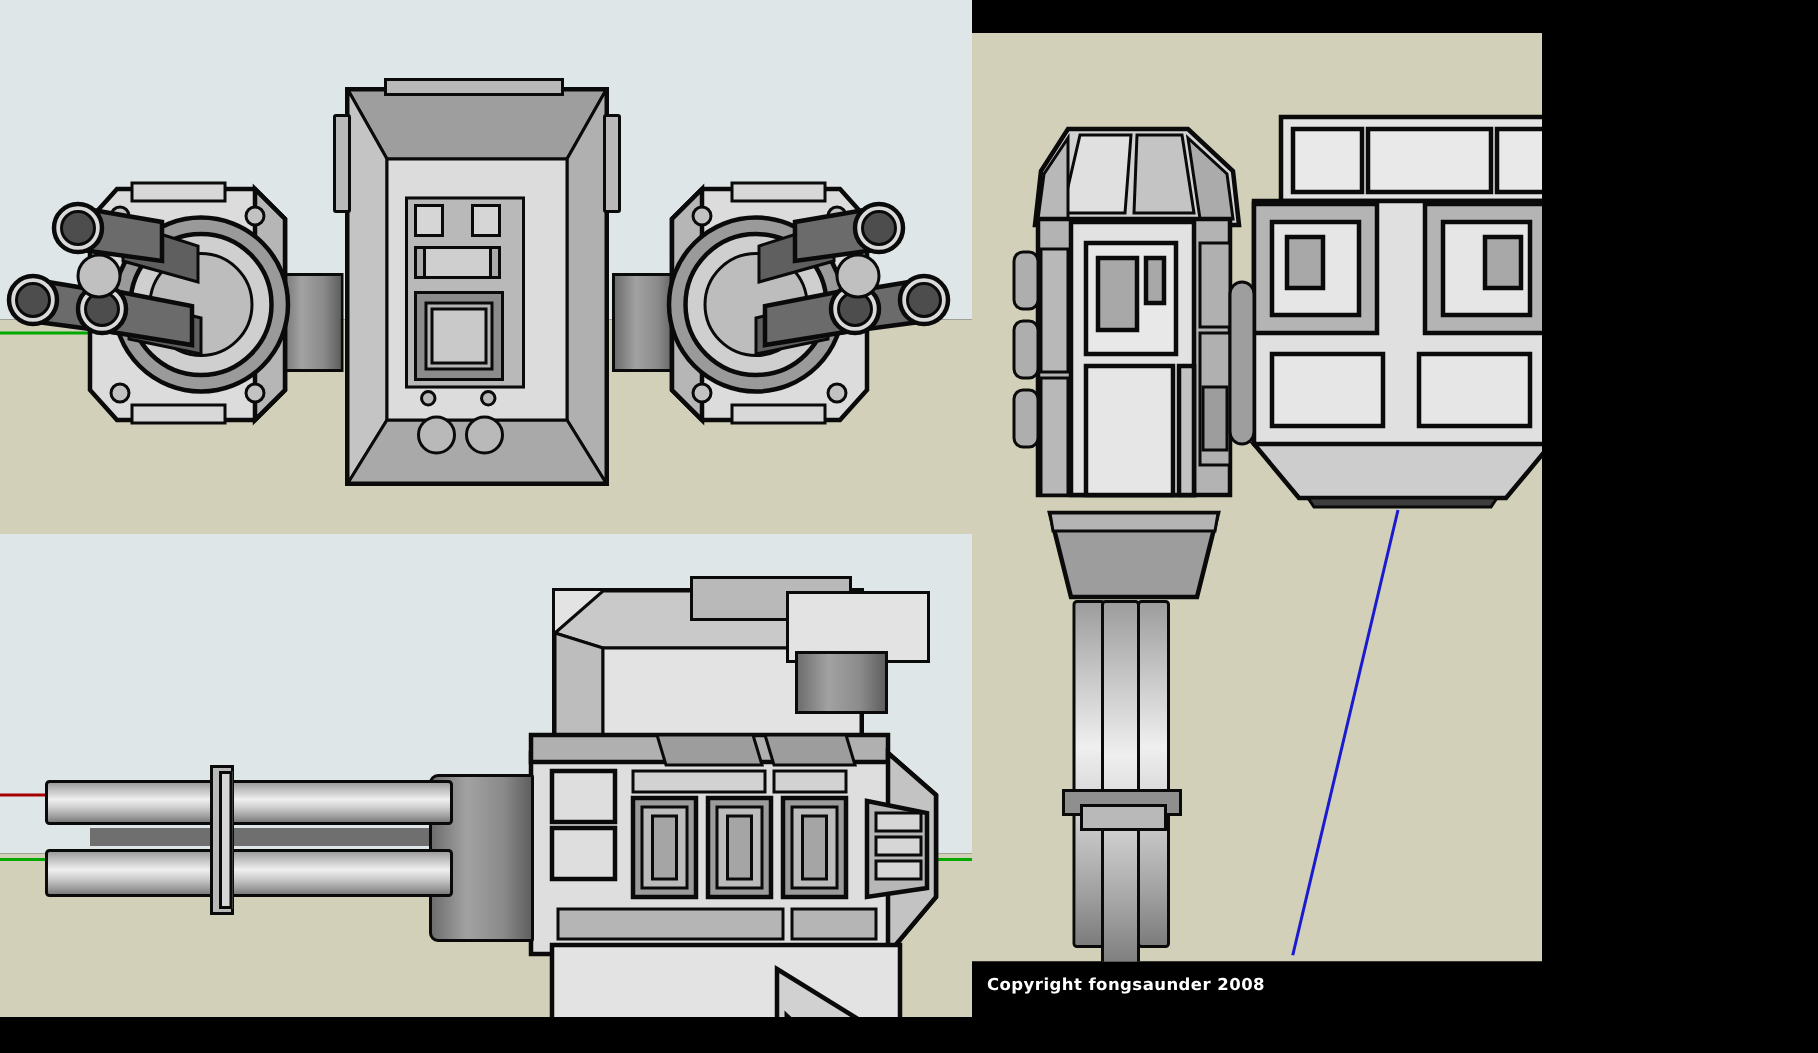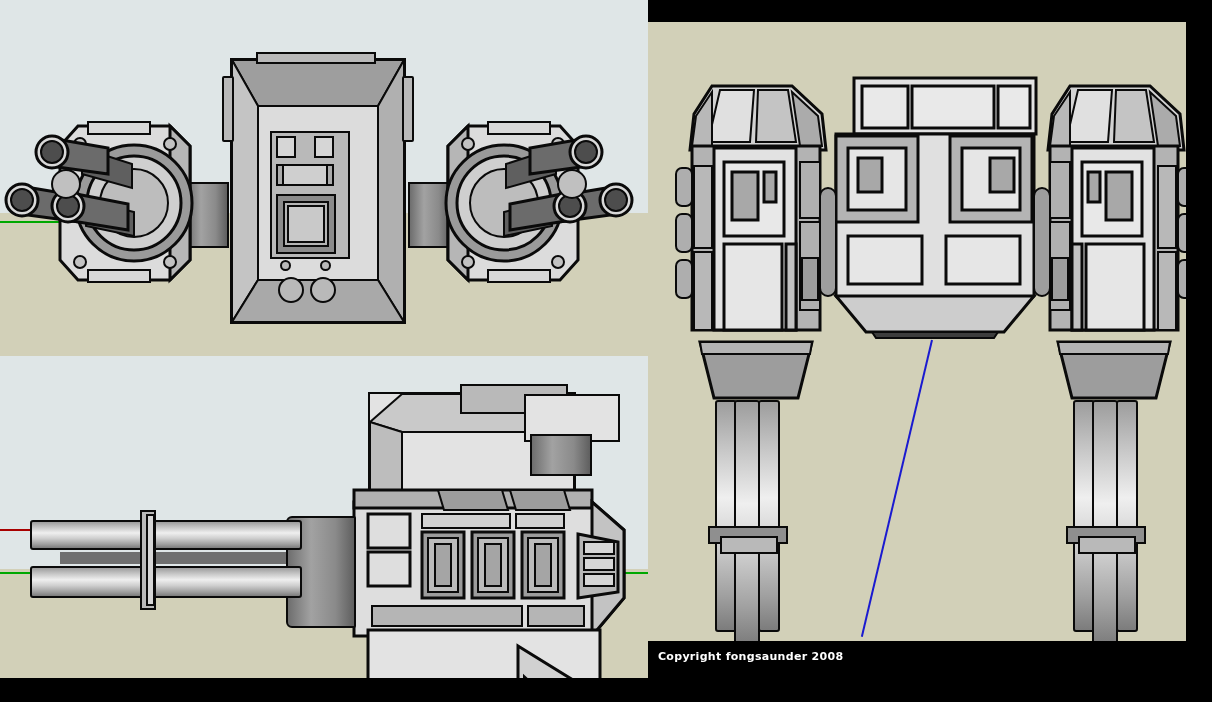--- a/index.html
+++ b/index.html
@@ -3,21 +3,21 @@
 <meta charset="utf-8">
 <style>
   html, body {
     margin: 0;
     padding: 0;
     background: #000000;
     font-family: "Liberation Sans", sans-serif;
   }
   #stage {
     position: relative;
-    width: 1212px;
+    width: 1028px;
     height: 702px;
     background: #000000;
     overflow: hidden;
   }
 
   
   .viewport {
     position: absolute;
     overflow: hidden;
   }

